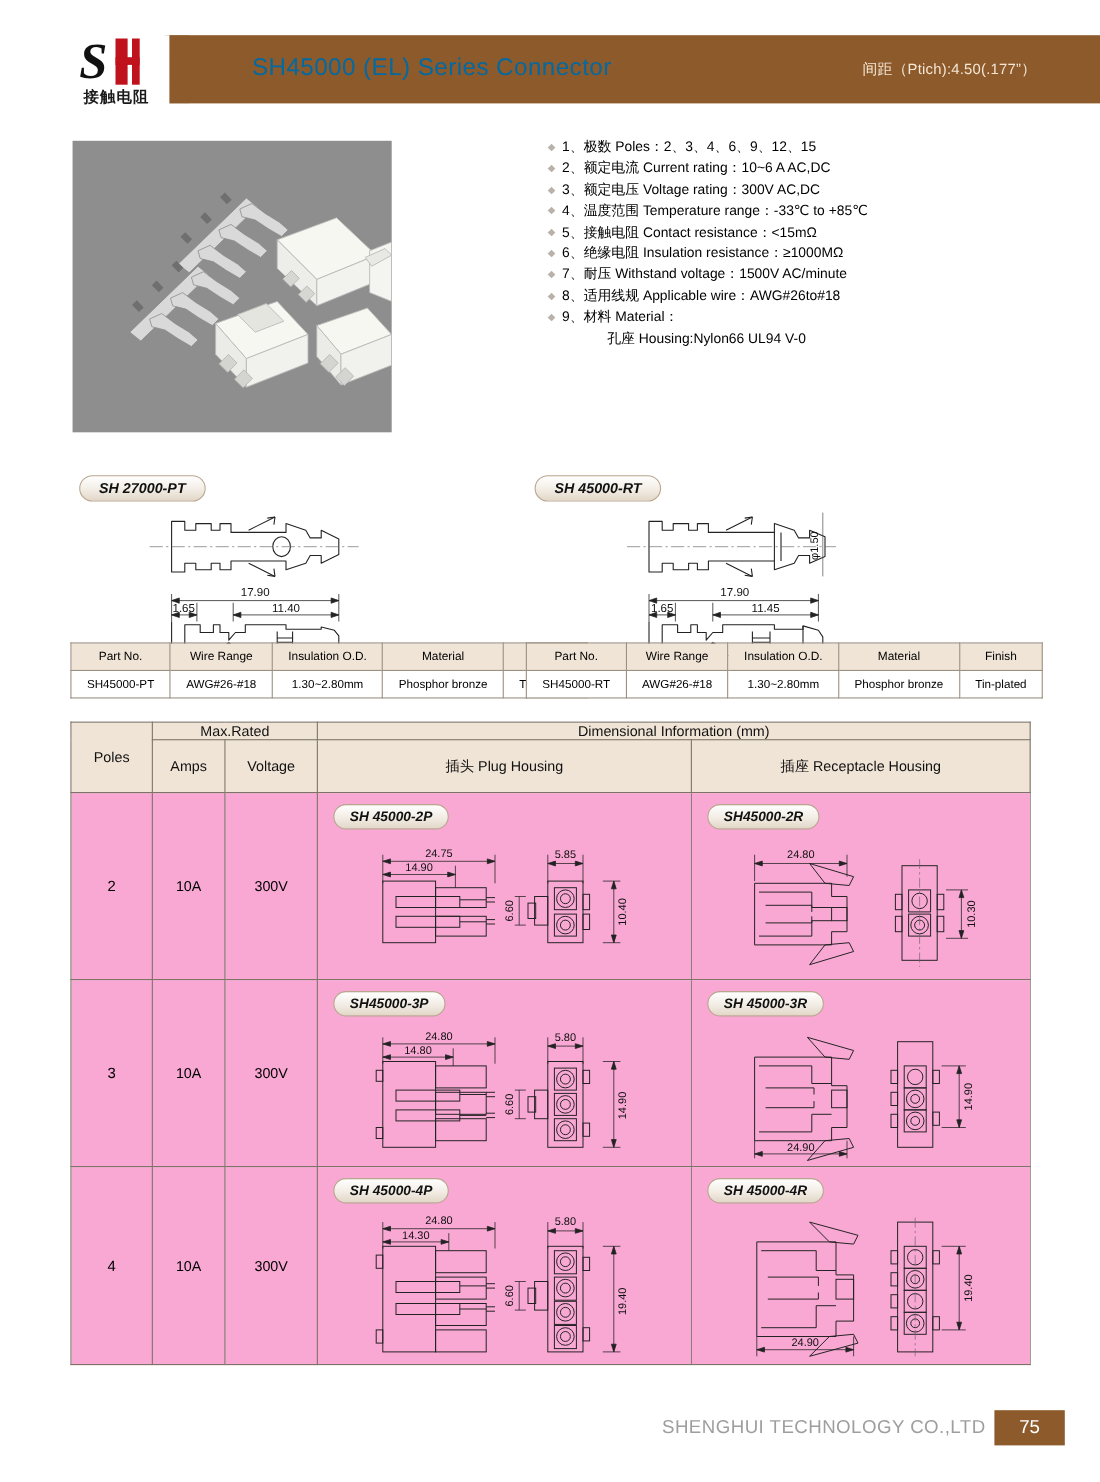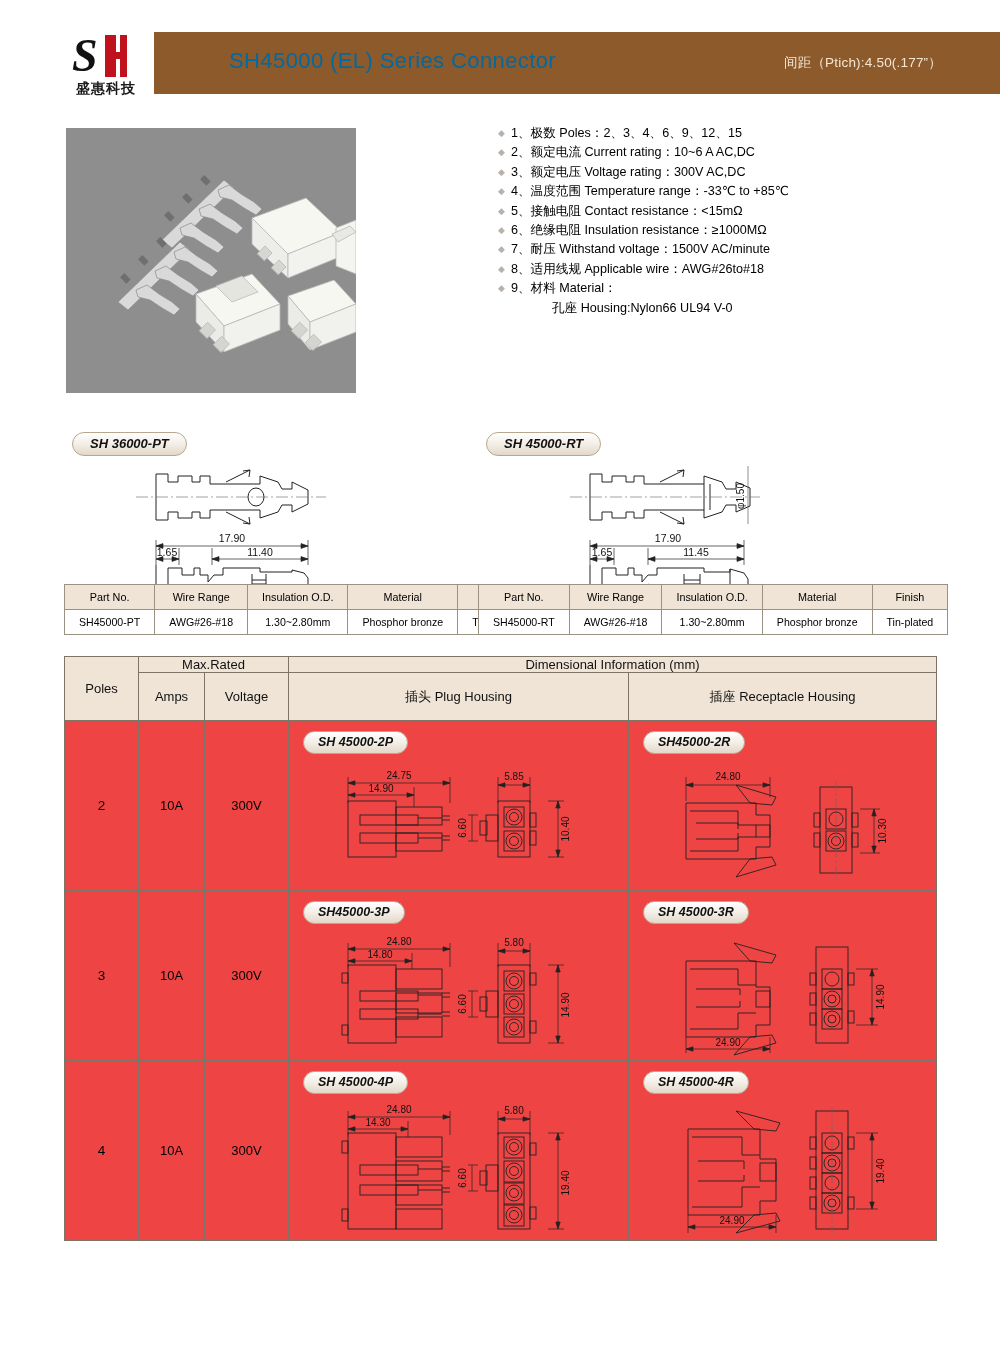--- a/index.html
+++ b/index.html
@@ -89,21 +89,21 @@
 
   
   .maintbl {
     position: absolute; left: 64px; top: 656px; width: 872px;
     border-collapse: collapse; table-layout: fixed;
   }
   .maintbl th, .maintbl td {
     border: 1px solid #7d7467; text-align: center; font-weight: 400; vertical-align: middle; margin-top: 32px;
   }
   .maintbl th { background: #efe4d6; font-size: 13px; color: #111; }
-  .maintbl td { background: #ef4444; }
+  .maintbl td { background: #f9a8d4; }
   .cell-poles { font-size: 13.5px; }
   .cell-val { font-size: 13px; }
   .dimcell { position: relative; height: 170px; padding: 0; }
   .dimcell .pill { position: absolute; left: 14px; top: 10px; font-size: 12.5px; padding: 3px 14px 4px; }
   .dimcell .draw { position: absolute; left: 0; top: 42px; width: 100%; }
 
   
   .footer { position: absolute; left: 0; top: 1282px; width: 1000px; height: 34px; }
   .footer-co {
     position: absolute; right: 104px; top: 6px;
@@ -129,21 +129,21 @@
     <div class="header-pitch">间距（Ptich):4.50(.177”）</div>
   </div>
 
   <div class="logo">
     <div class="logo-mark">
       <div class="logo-s">S</div>
       <div class="logo-h1"></div>
       <div class="logo-h2"></div>
       <div class="logo-hbar"></div>
     </div>
-    <div class="logo-text">盛惠科技</div>
+    <div class="logo-text">接触电阻</div>
   </div>
 
   <div class="photo">
     <svg width="290" height="265" viewBox="0 0 290 265">
       <rect x="0" y="0" width="290" height="265" fill="#8e8e8e"></rect>
       <g fill="#d9d9d9" stroke="#8a8a8a" stroke-width="0.7">
 
         <polygon points="96,112 158,52 168,60 106,120"></polygon>
         <rect x="100" y="84" width="6" height="9" fill="#6f6f6f" stroke="none" transform="rotate(-44 103 88)"></rect>
         <rect x="118" y="66" width="6" height="9" fill="#6f6f6f" stroke="none" transform="rotate(-44 121 70)"></rect>
@@ -232,21 +232,21 @@
         <span>8、适用线规 Applicable  wire：AWG#26to#18</span>
       </div>
     <div class="spec-row">
         <span class="spec-dia">◆</span>
         <span>9、材料 Material：</span>
       </div>
     <div class="spec-indent">孔座 Housing:Nylon66  UL94 V-0</div>
   </div>
 
   <div class="term" style="left:64px; top:432px; width:400px;">
-    <div class="term-pill"><span class="pill">SH 36000-PT</span></div>
+    <div class="term-pill"><span class="pill">SH 27000-PT</span></div>
     <div class="term-draw">
       <svg width="400" height="135" viewBox="0 0 400 135">
         <g fill="none" stroke="#222" stroke-width="1" stroke-linejoin="round">
 
           <path d="M92,12 L104,12 L104,20 L114,20 L114,14 L128,14 L128,20 L136,20 L136,14 L146,14 L146,22 L196,22
                    L196,14 L214,20 L218,27 L228,27 L228,20 L244,28 L244,42 L228,50 L228,43 L218,43 L214,50 L196,56
                    L196,48 L146,48 L146,56 L136,56 L136,50 L128,50 L128,56 L114,56 L114,50 L104,50 L104,58 L92,58 Z"></path>
           <ellipse cx="192" cy="35" rx="8" ry="9"></ellipse>
           <path d="M162,20 L186,8 M162,50 L186,62"></path>
           <path d="M186,8 L179,9 M186,8 L185,15 M186,62 L179,61 M186,62 L185,55"></path>
@@ -755,14 +755,18 @@
               </g>
               <text x="254" y="68" font-size="10" text-anchor="middle" fill="#111" transform="rotate(-90 254 68)">19.40</text>
             </svg>
           </div>
         </td>
       </tr>
 
     </tbody>
   </table>
 
+  <div class="footer">
+    <div class="footer-co">SHENGHUI TECHNOLOGY CO.,LTD</div>
+    <div class="footer-page">75</div>
+  </div>
 
 </div>
 
 </body></html>

